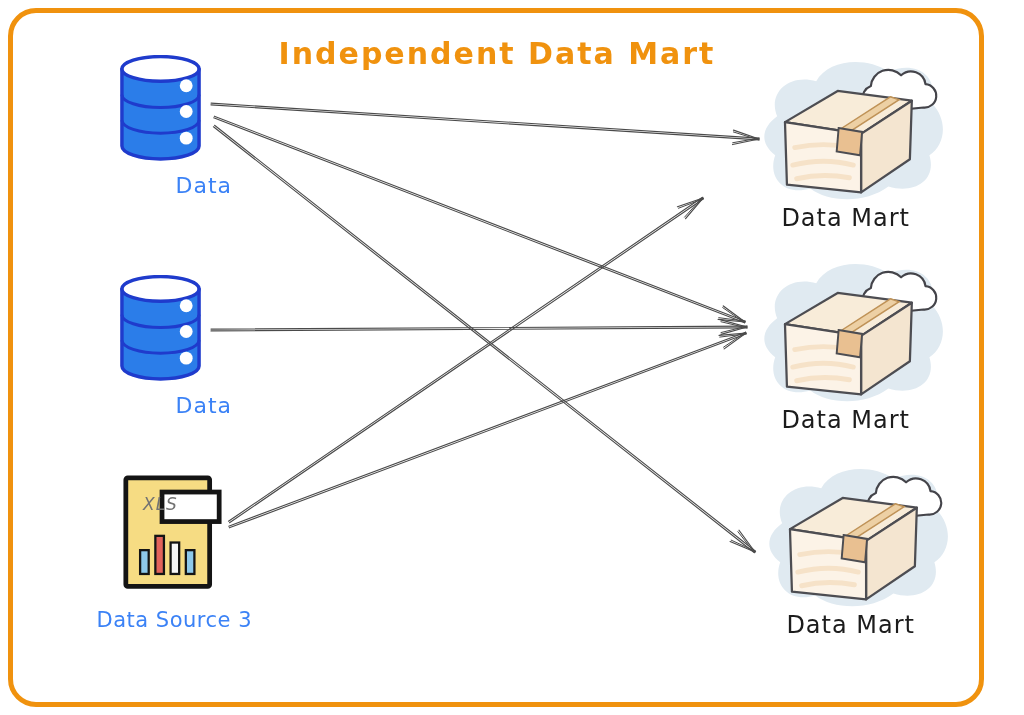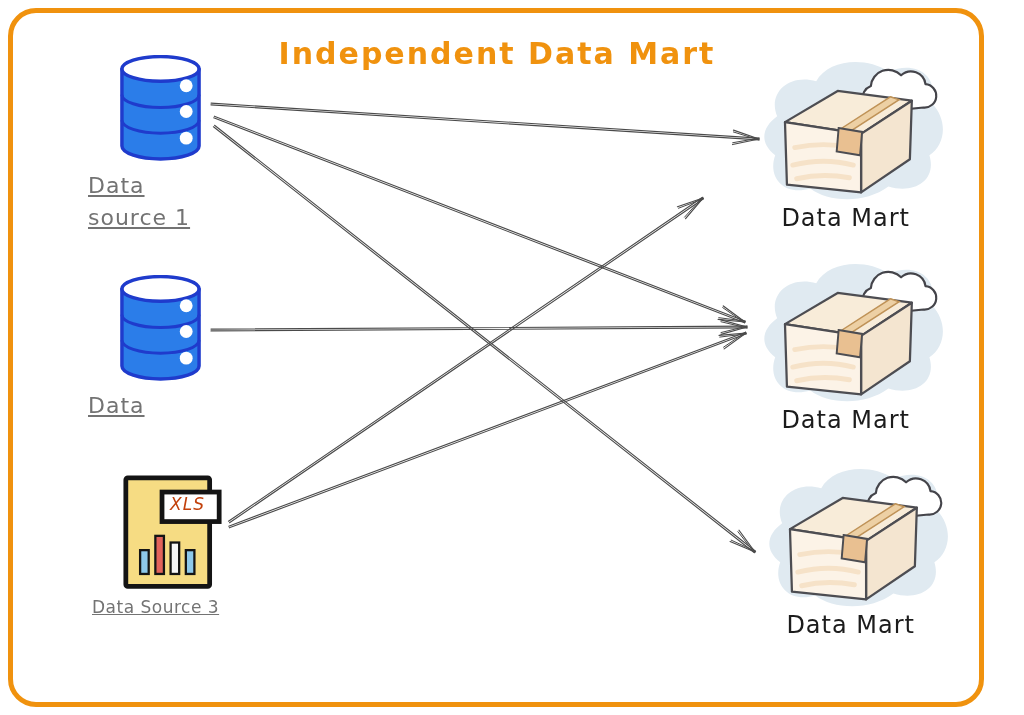--- a/index.html
+++ b/index.html
@@ -13,31 +13,31 @@
   }
   .title{
     position:absolute;left:0;top:36px;width:994px;margin:0;
     text-align:center;font-size:30px;font-weight:bold;letter-spacing:2px;
     color:#f0920e;
   }
   #arrows{position:absolute;left:0;top:0;z-index:1;}
   .node{position:absolute;z-index:2;}
   .node .icon{display:block;margin:0 auto;}
   .lbl{
-    text-align:left;color:#737373;letter-spacing:1px;line-height:1.45;text-decoration:underline;
+    text-align:right;color:#3b82f6;letter-spacing:1px;line-height:1.45;
   }
   .src-lbl{font-size:22px;margin-top:8px;}
-  .src3-lbl{font-size:17px;margin-top:2px;letter-spacing:0.5px;}
+  .src3-lbl{font-size:21px;margin-top:12px;letter-spacing:0.5px;}
   .mart-lbl{
     position:absolute;left:0;top:156px;width:168px;
     font-size:24px;text-align:right;color:#1c1c1c;letter-spacing:1px;
   }
   .xls-badge-text{
-    position:absolute;left:57px;top:21px;width:56px;text-align:right;
-    font-size:17px;font-style:italic;color:#c2410c;letter-spacing:1px;
+    position:absolute;left:51px;top:21px;width:56px;text-align:left;
+    font-size:17px;font-style:italic;color:#737373;letter-spacing:1px;
   }
   .hidden-defs{position:absolute;width:0;height:0;overflow:hidden;}
 </style>
 </head>
 <body>
 
 <svg class="hidden-defs" aria-hidden="true">
   <defs>
 
     <g id="def-cylinder">
@@ -127,21 +127,20 @@
         <line x1="746.3161897033539" y1="333.84262926099973" x2="719.7392006461181" y2="337.08462013521495" stroke="#4a4a4a" stroke-width="1" stroke-linecap="round"></line>
       </g>
     </svg>
 
   <div class="node" style="left:88px;top:55px;width:144px;">
     <svg class="icon" viewBox="0 0 90 108" width="89" height="107">
         <use href="#def-cylinder"></use>
       </svg>
     <div class="lbl src-lbl">
       <div>Data</div>
-      <div>source 1</div>
     </div>
   </div>
 
   <div class="node" style="left:88px;top:275px;width:144px;">
     <svg class="icon" viewBox="0 0 90 108" width="89" height="107">
         <use href="#def-cylinder"></use>
       </svg>
     <div class="lbl src-lbl">
       <div>Data</div>
     </div>

